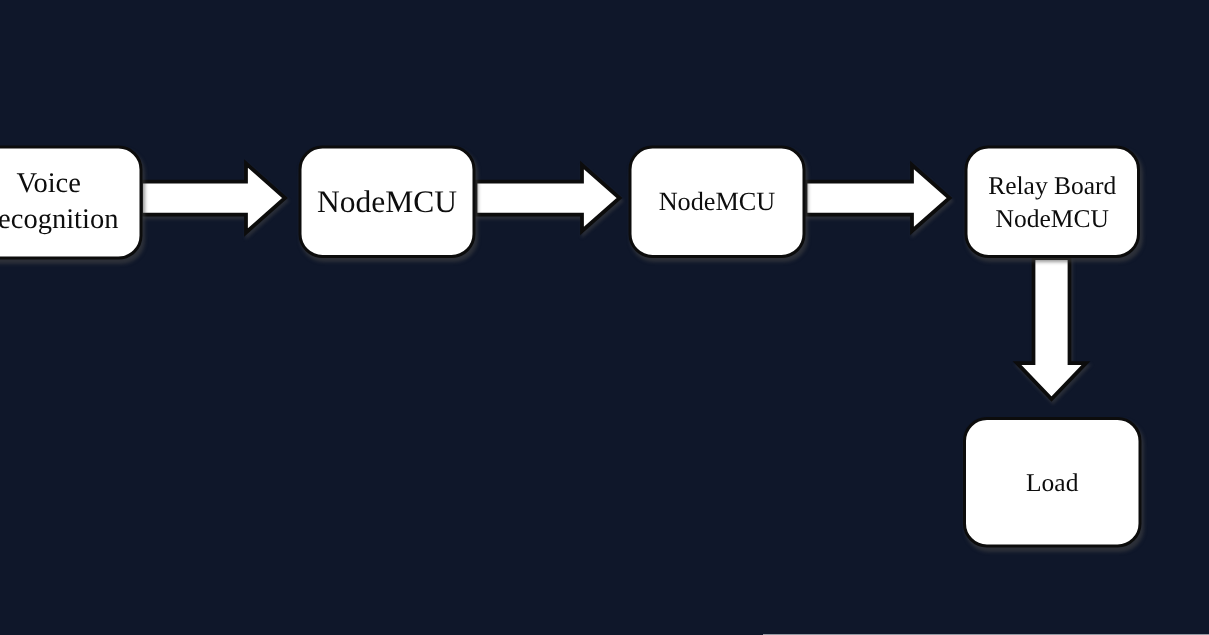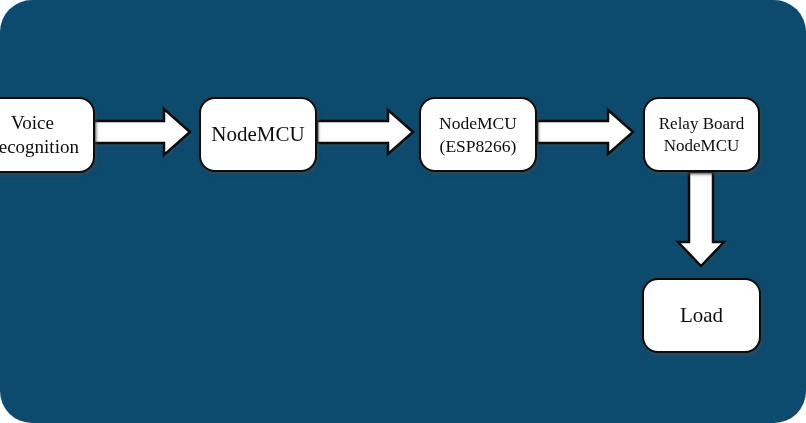--- a/index.html
+++ b/index.html
@@ -4,25 +4,24 @@
 <style>
   html, body {
     margin: 0;
     padding: 0;
     background: #ffffff;
   }
   .canvas {
     position: relative;
     width: 806px;
     height: 423px;
-    background: #0c4a6e;
+    background: #0f172a;
     overflow: hidden;
     font-family: "Liberation Serif", "DejaVu Serif", serif;
     color: #0d0d0d;
-    border-radius: 32px;
   }
   .arrow-layer {
     position: absolute;
     left: 0;
     top: 0;
     width: 806px;
     height: 423px;
   }
   .arrow-layer polygon {
     fill: #ffffff;
@@ -43,21 +42,21 @@
     align-items: center;
     justify-content: center;
     text-align: center;
     line-height: 1.28;
   }
   .node .line { display: block; white-space: nowrap; }
   .node-voice   { left: -30px; top: 97px;  width: 125px; height: 76px; font-size: 19px; }
   .node-server  { left: 199px; top: 97px;  width: 118px; height: 75px; font-size: 21px; }
   .node-nodemcu { left: 419px; top: 97px;  width: 118px; height: 75px; font-size: 17.5px; }
   .node-relay   { left: 643px; top: 97px;  width: 117px; height: 75px; font-size: 17px; text-align: right; }
-  .node-load    { left: 642px; top: 278px; width: 119px; height: 75px; font-size: 21px; }
+  .node-load    { left: 642px; top: 278px; width: 119px; height: 87px; font-size: 17px; }
 </style>
 </head>
 <body>
 
 <div class="canvas">
 
   <svg class="arrow-layer" viewBox="0 0 806 423" aria-hidden="true">
     <polygon points="94,121 164,121 164,109 190,132 164,155 164,143 94,143"></polygon>
     <polygon points="317,121 388,121 388,110 413,132 388,154 388,143 317,143"></polygon>
     <polygon points="537,121 608,121 608,110 633,132 608,154 608,143 537,143"></polygon>
@@ -68,21 +67,20 @@
     <span class="line">Voice</span>
     <span class="line">Recognition</span>
   </div>
 
   <div class="node node-server">
     <span class="line">NodeMCU</span>
   </div>
 
   <div class="node node-nodemcu">
     <span class="line">NodeMCU</span>
-    <span class="line">(ESP8266)</span>
   </div>
 
   <div class="node node-relay">
     <span class="line">Relay Board</span>
     <span class="line">NodeMCU</span>
   </div>
 
   <div class="node node-load">
     <span class="line">Load</span>
   </div>

